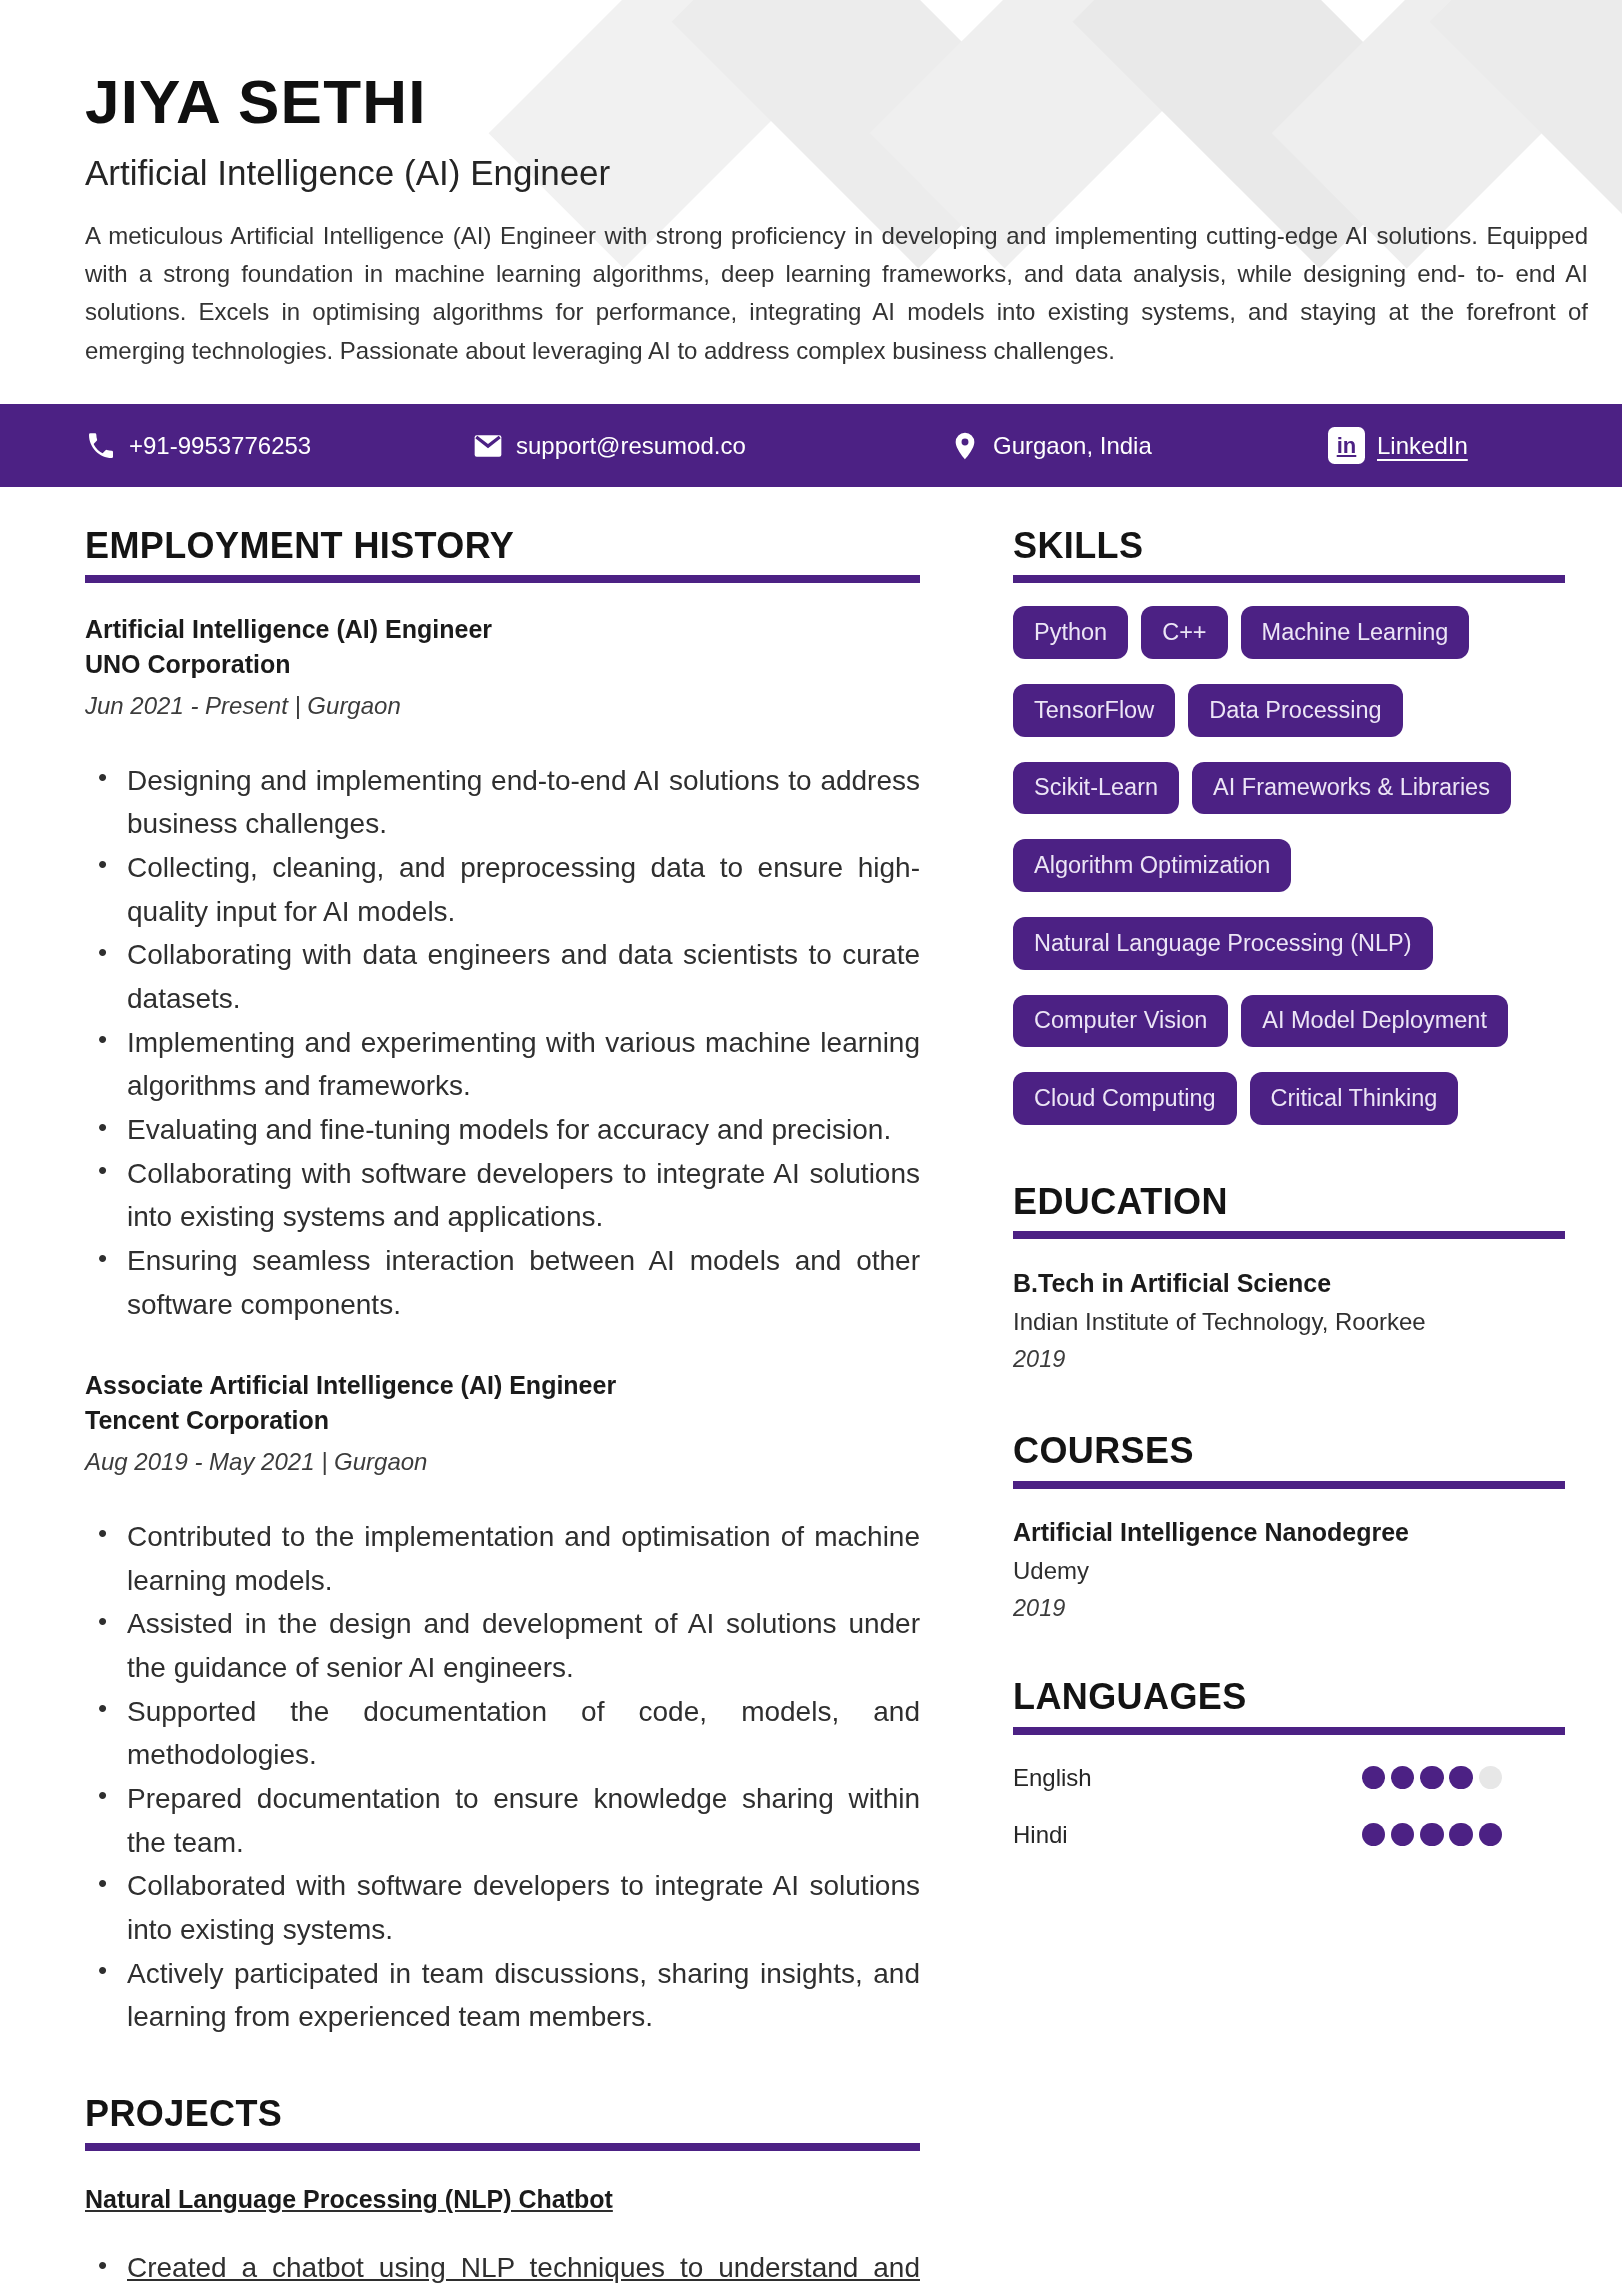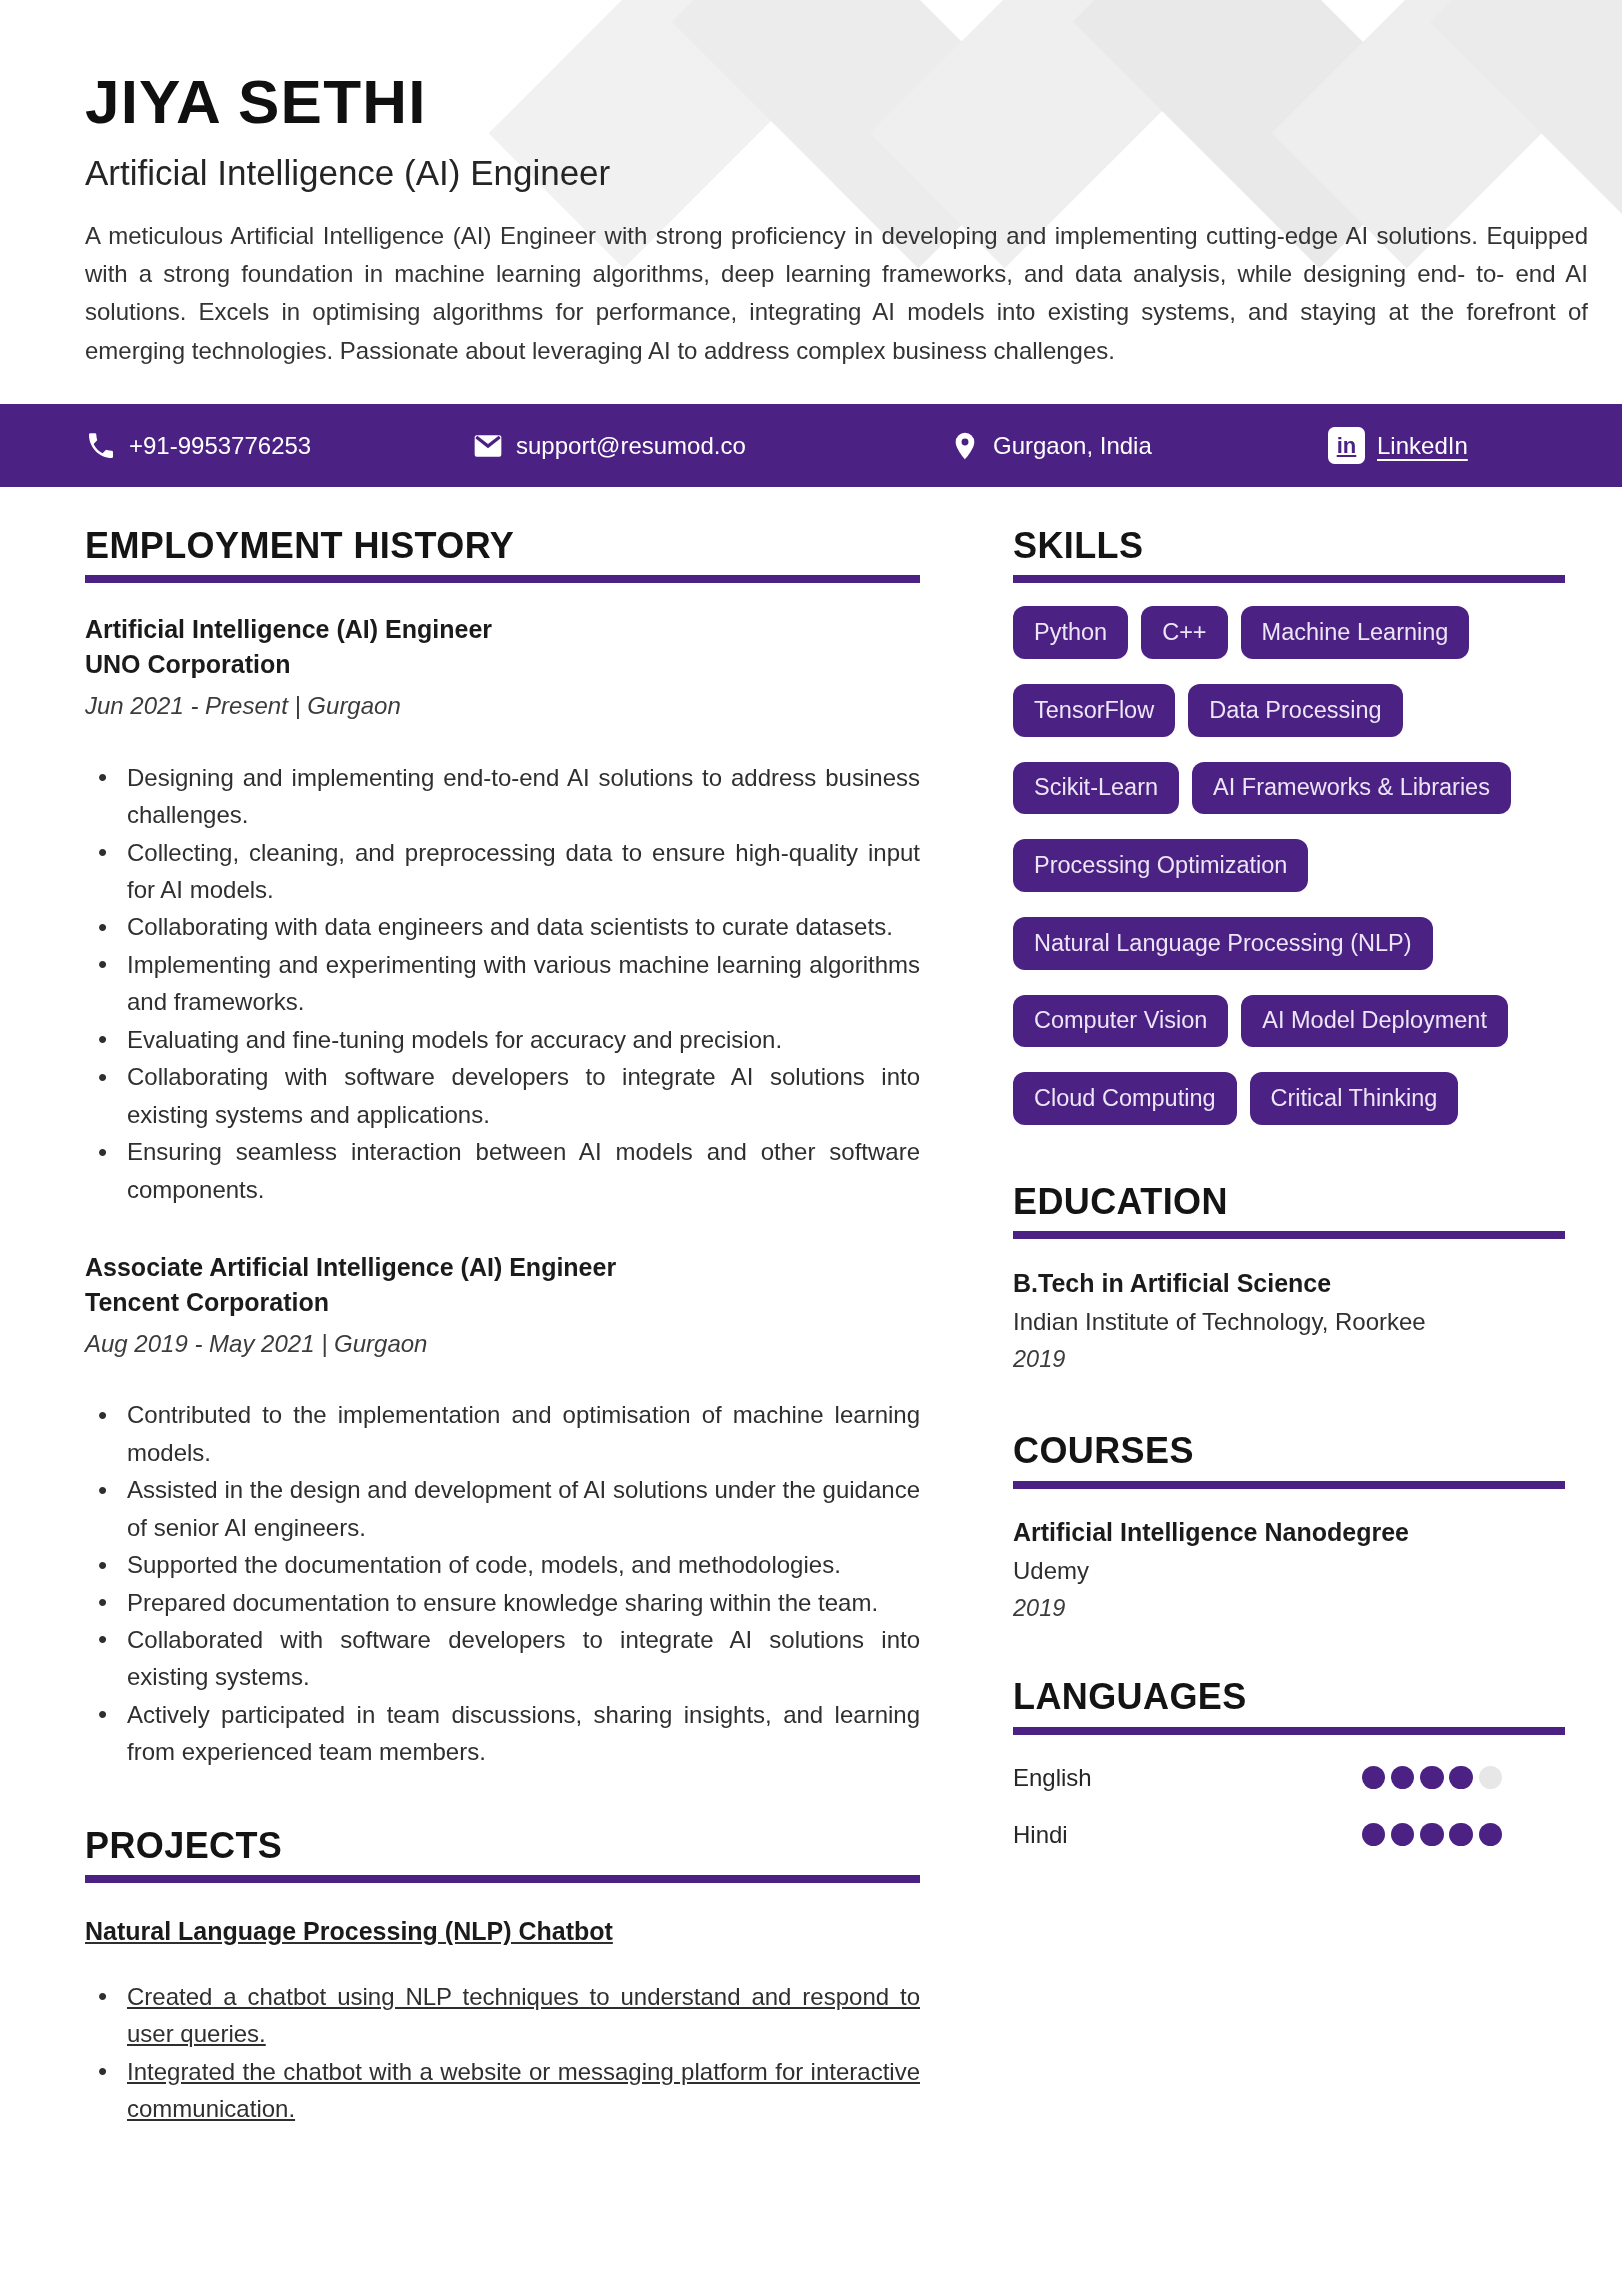--- a/index.html
+++ b/index.html
@@ -34,21 +34,21 @@
   .col-right{width:552px;flex:none;}
 
   .sec-h{font-size:36px;font-weight:800;color:#141414;margin:0;letter-spacing:0.4px;line-height:1.1;}
   .rule{height:8px;background:var(--accent);margin-top:9.7px;}
 
   .job{margin-top:29px;}
   .job + .job{margin-top:42px;}
   .job-title,.job-company{font-size:25px;font-weight:700;color:#1b1b1b;line-height:1.4;}
   .job-meta{font-size:24px;font-style:italic;color:#3c3c3c;margin-top:8px;line-height:1.35;}
   ul.bullets{list-style:none;margin:36px 0 0;padding:0;}
-  .bullets li{position:relative;padding-left:42px;font-size:24px;line-height:1.56;text-align:justify;color:#2f2f2f;}
+  .bullets li{position:relative;padding-left:42px;font-size:28px;line-height:1.56;text-align:justify;color:#2f2f2f;}
   .bullets li::before{content:"\2022";position:absolute;left:13px;top:-1.6px;font-size:26px;}
 
   .sec-projects{margin-top:55px;}
   .proj{margin-top:31px;text-decoration:underline;}
   .proj-title{font-size:25px;font-weight:700;color:#1b1b1b;line-height:1.4;}
   .proj .bullets{margin-top:29px;}
 
   .pills{display:flex;flex-wrap:wrap;gap:25px 13px;margin-top:23px;}
   .pill{background:var(--accent);color:#ece5f6;font-size:23.5px;padding:14.6px 21px;border-radius:12px;line-height:1;white-space:nowrap;}
   .sec-skills{margin-top:0;}
@@ -182,21 +182,21 @@
         <div class="rule"></div>
         <div class="pills">
 
         <span class="pill">Python</span>
             <span class="pill">C++</span>
             <span class="pill">Machine Learning</span>
             <span class="pill">TensorFlow</span>
             <span class="pill">Data Processing</span>
             <span class="pill">Scikit-Learn</span>
             <span class="pill">AI Frameworks &amp; Libraries</span>
-            <span class="pill">Processing Optimization</span>
+            <span class="pill">Algorithm Optimization</span>
             <span class="pill">Natural Language Processing (NLP)</span>
             <span class="pill">Computer Vision</span>
             <span class="pill">AI Model Deployment</span>
             <span class="pill">Cloud Computing</span>
             <span class="pill">Critical Thinking</span>
           </div>
       </div>
 
       <div class="sec-education">
         <h3 class="sec-h">EDUCATION</h3>

